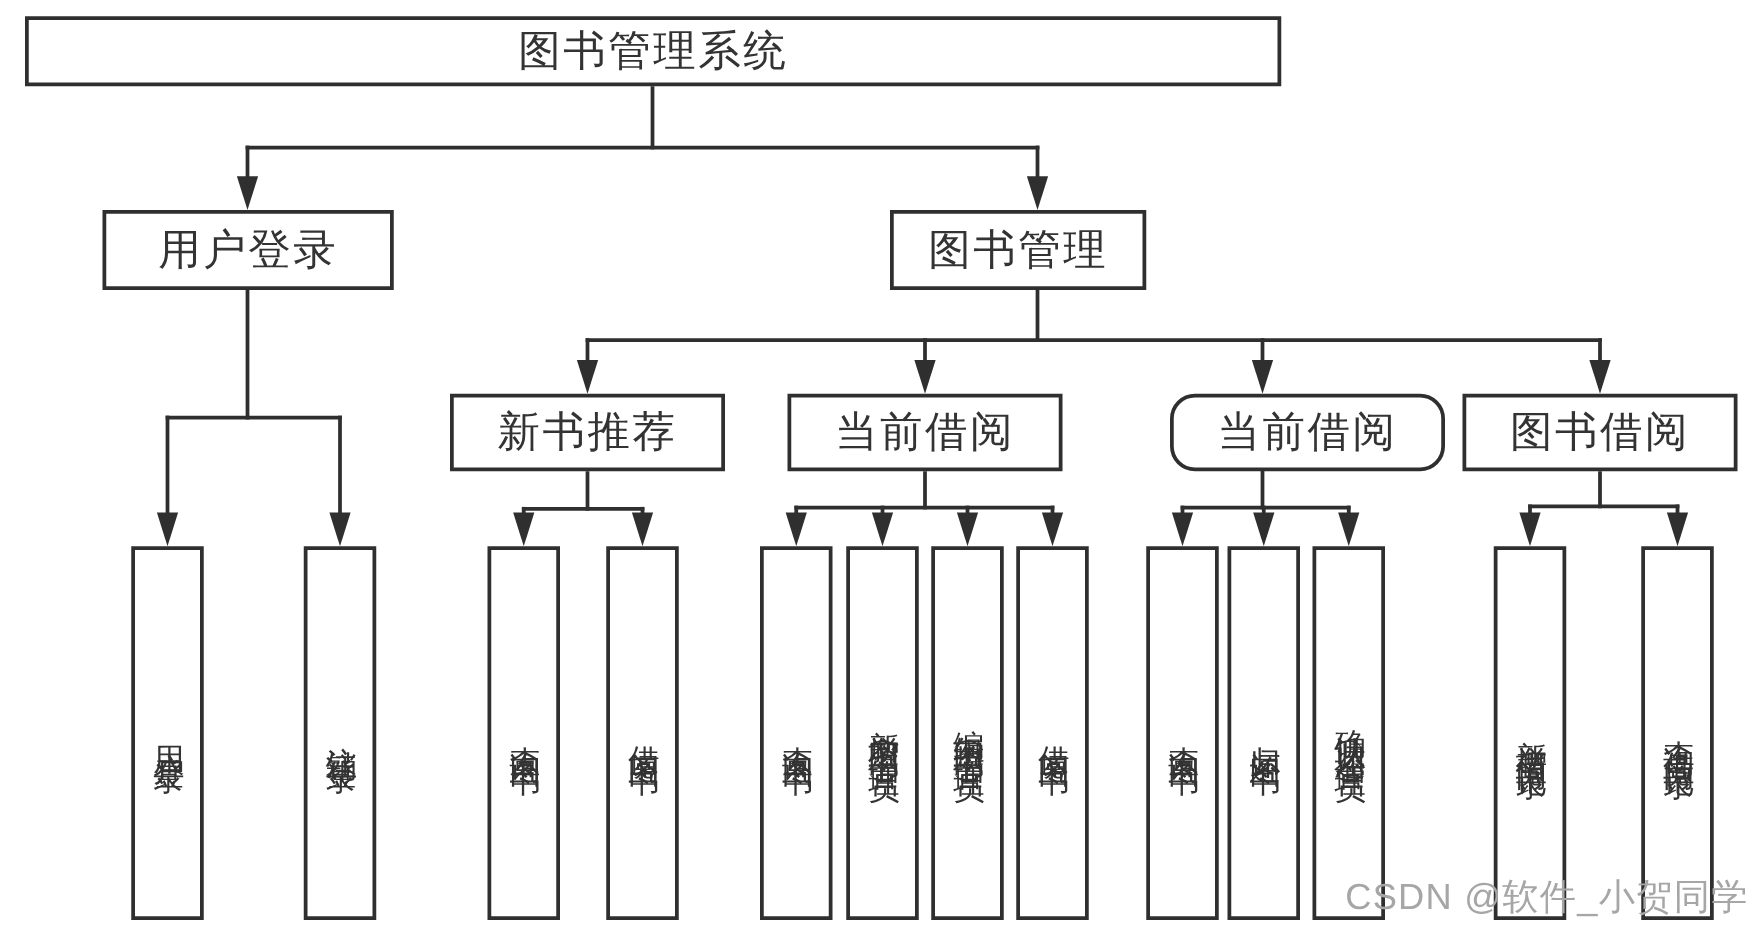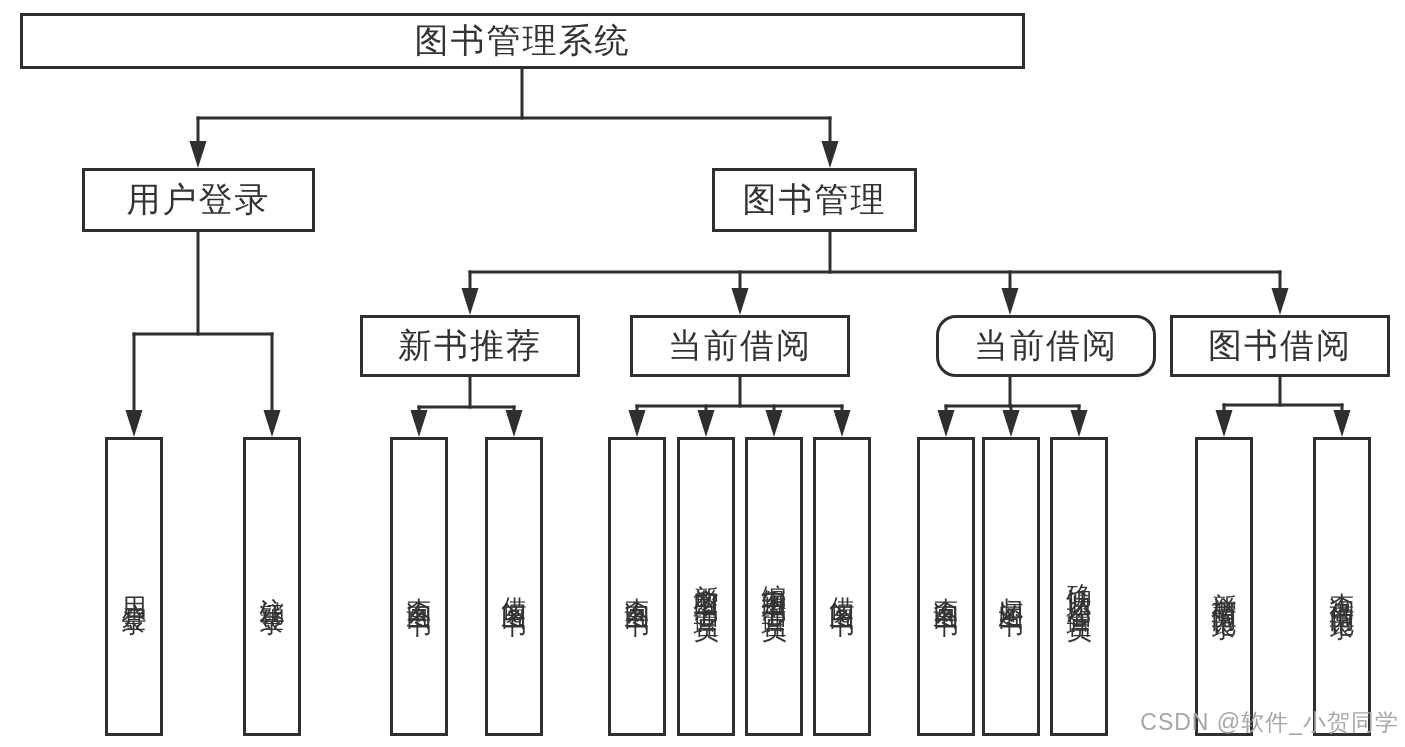--- a/index.html
+++ b/index.html
@@ -50,21 +50,21 @@
   .leaf.l1  { left:105px; }  .leaf.l2  { left:243px; }
   .leaf.l3  { left:390px; }  .leaf.l4  { left:485px; }
   .leaf.l5  { left:608px; }  .leaf.l6  { left:677px; }
   .leaf.l7  { left:745px; }  .leaf.l8  { left:813px; }
   .leaf.l9  { left:917px; }  .leaf.l10 { left:982px; }
   .leaf.l11 { left:1050px; } .leaf.l12 { left:1195px; }
   .leaf.l13 { left:1313px; }
   #watermark {
     position:absolute;
     right:6px; bottom:9px;
-    font-size:23px;
+    font-size:29px;
     color:#a6a6a6;
     letter-spacing:1px;
     z-index:2;
     white-space:nowrap;
   }
 </style>
 </head>
 <body>
 
 <div id="canvas">

